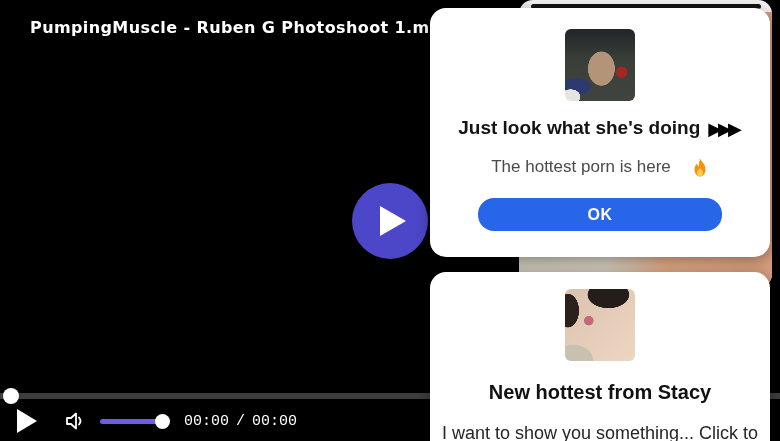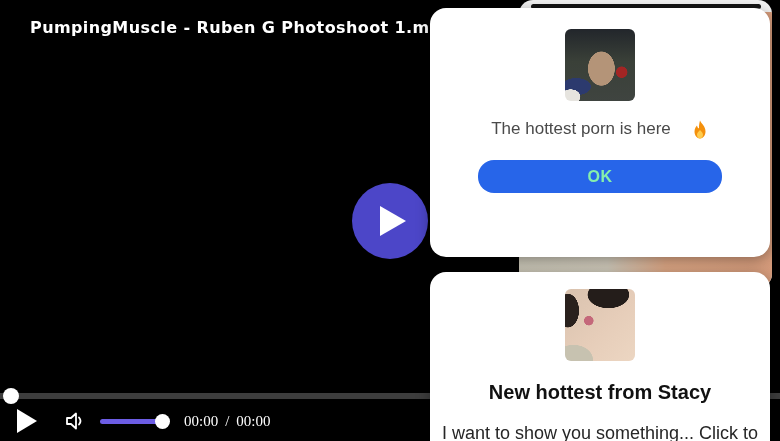--- a/index.html
+++ b/index.html
@@ -30,21 +30,21 @@
   }
   .controls {
     position:absolute; left:0; right:0; top:403px; height:36px;
     display:flex; align-items:center;
   }
   .ctrl-play { margin-left:16px; width:26px; height:28px; cursor:pointer; display:flex; align-items:center; }
   .ctrl-vol  { margin-left:20px; width:26px; height:26px; cursor:pointer; display:flex; align-items:center; justify-content:center; }
   .vol-slider { position:relative; margin-left:12px; width:62px; height:5px; border-radius:3px; background:#6c5de4; cursor:pointer; }
   .vol-handle { position:absolute; right:-8px; top:-5px; width:15px; height:15px; border-radius:50%; background:#fff; }
   .time {
-    margin-left:22px; color:#fff; font-family:Liberation Serif, serif;
+    margin-left:22px; color:#fff; font-family:Liberation Mono, monospace;
     font-size:15px; display:flex; gap:7px; align-items:center; white-space:nowrap;
   }
 
   
   .back-card {
     position:absolute; left:519px; top:0; width:253px; height:288px;
     background:#f1f1f1; border-radius:14px; overflow:hidden; z-index:1; cursor:pointer;
   }
   .drag-handle {
     margin:4px auto 0; width:230px; height:5px; border-radius:3px; background:#141414;
@@ -90,21 +90,21 @@
   .arrows {
     font-family:"DejaVu Sans", sans-serif; font-size:18px; color:#000;
     letter-spacing:-4px; margin-left:8px; padding-right:4px;
   }
   .card-sub {
     margin-top:18px; font-size:17px; color:#4a4a4a;
     display:flex; align-items:center; justify-content:center; gap:20px; white-space:nowrap;
   }
   .ok-btn {
     margin-top:21px; width:244px; height:33px; border:none; border-radius:16px;
-    background:#2765e9; color:#86efac; font-family:"Liberation Sans", sans-serif;
+    background:#2765e9; color:#ffffff; font-family:"Liberation Sans", sans-serif;
     font-size:16px; font-weight:bold; cursor:pointer; letter-spacing:.5px;
   }
   .msg-title { margin-top:20px; font-size:20px; font-weight:bold; color:#111; white-space:nowrap; }
   .msg-body  { margin-top:17px; font-size:18px; color:#262626; width:320px; line-height:1.35; }
 </style>
 </head>
 <body>
 
 <div class="player">
   <div class="video-title">PumpingMuscle - Ruben G Photoshoot 1.mp4</div>
@@ -142,20 +142,24 @@
   </div>
 </div>
 
 <div class="back-card">
   <div class="drag-handle"></div>
   <div class="ad-image"></div>
 </div>
 
 <div class="card card-offer">
   <div class="thumb thumb1"></div>
+  <div class="card-title">
+    <span>Just look what she's doing</span>
+    <span class="arrows">▶▶▶</span>
+  </div>
   <div class="card-sub">
     <span>The hottest porn is here</span>
     <svg width="18" height="19" viewBox="0 0 18 19">
       <path d="M9 0.5 C10.5 4 14.5 6 14.5 11.5 C14.5 15.5 12 18.5 9 18.5 C6 18.5 3.5 15.5 3.5 11.5 C3.5 8.5 5 6.8 6 5.5 C6.2 7 7 8 8 8.5 C7.8 5.5 8.5 2.5 9 0.5 Z" fill="#f4900c"></path>
       <path d="M9 18.5 C7.3 18.5 6 16.8 6 14.8 C6 12.8 7.5 11.8 9 10 C10.5 11.8 12 12.8 12 14.8 C12 16.8 10.7 18.5 9 18.5 Z" fill="#ffcc4d"></path>
     </svg>
   </div>
   <button class="ok-btn">OK</button>
 </div>
 

